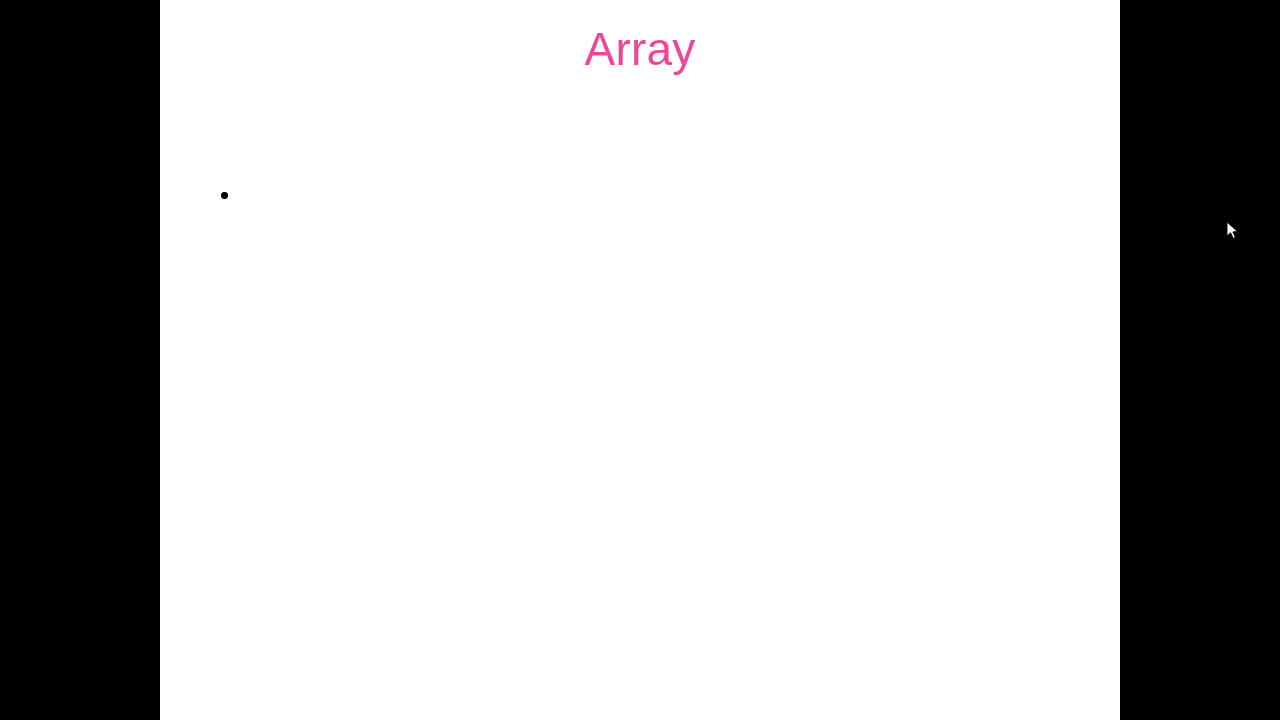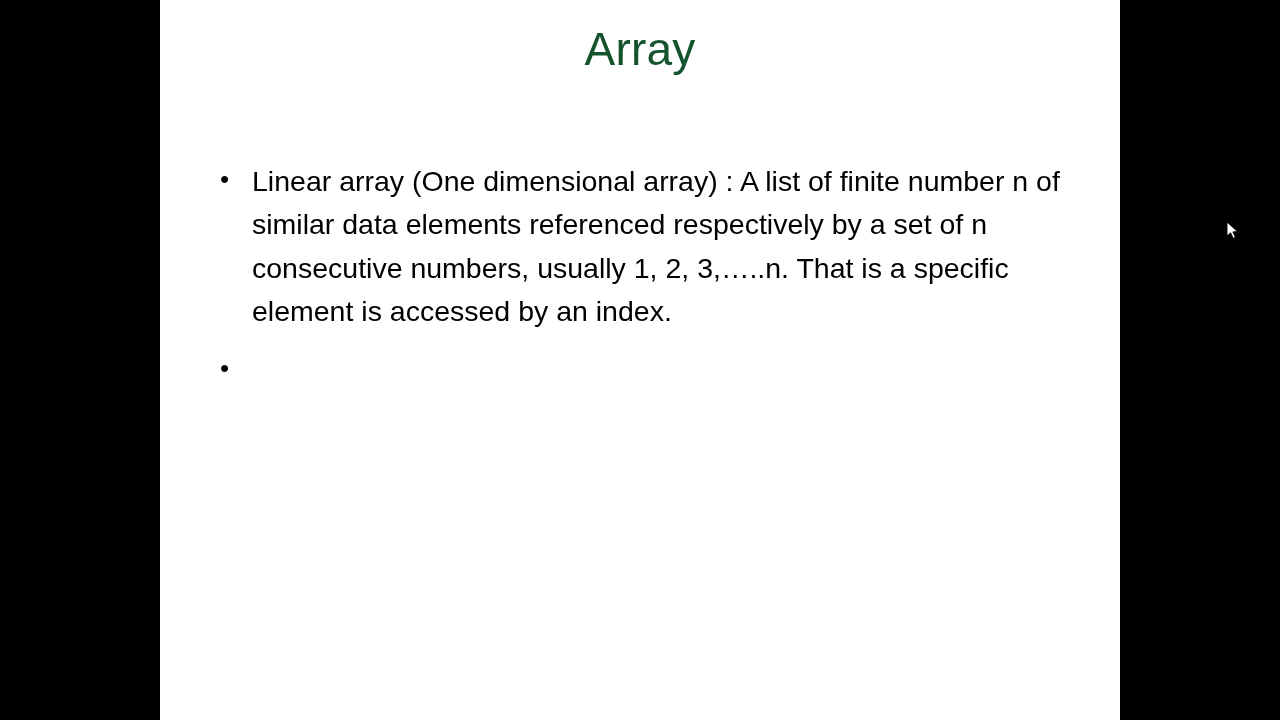--- a/index.html
+++ b/index.html
@@ -29,21 +29,21 @@
     box-sizing: border-box;
   }
   .slide-title {
     position: absolute;
     left: 0;
     top: 24px;
     width: 960px;
     text-align: center;
     font-size: 46px;
     font-weight: normal;
-    color: #14532d;
+    color: #ec4899;
     letter-spacing: 0.2px;
     line-height: 1.1;
   }
   .body-block {
     position: absolute;
     left: 52px;
     top: 160px;
     width: 900px;
   }
   ul.bullets {
@@ -82,21 +82,20 @@
 <div class="stage">
 
   <div class="slide">
 
     <div class="slide-title">Array</div>
 
     <div class="body-block">
       <ul class="bullets">
         <li>
           <span class="dot">•</span>
-          <span>Linear array (One dimensional array) : A list of finite number n of similar data elements referenced respectively by a set of n consecutive numbers, usually 1, 2, 3,…..n. That is a specific element is accessed by an index.</span>
         </li>
         <li>
           <span class="dot">•</span>
         </li>
       </ul>
     </div>
 
   </div>
 
   <div class="cursor">

